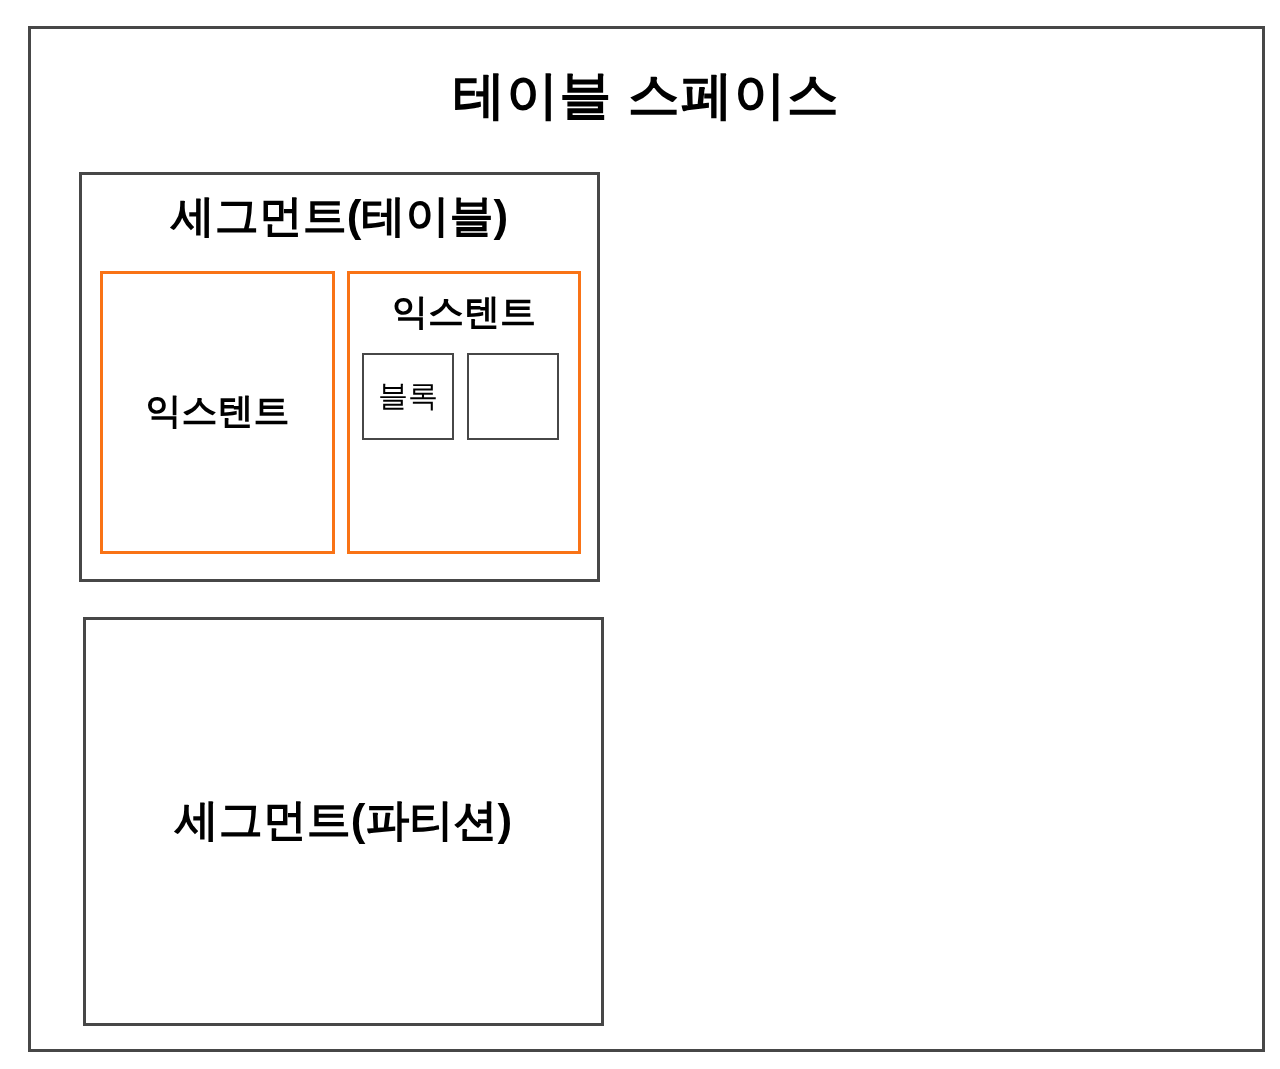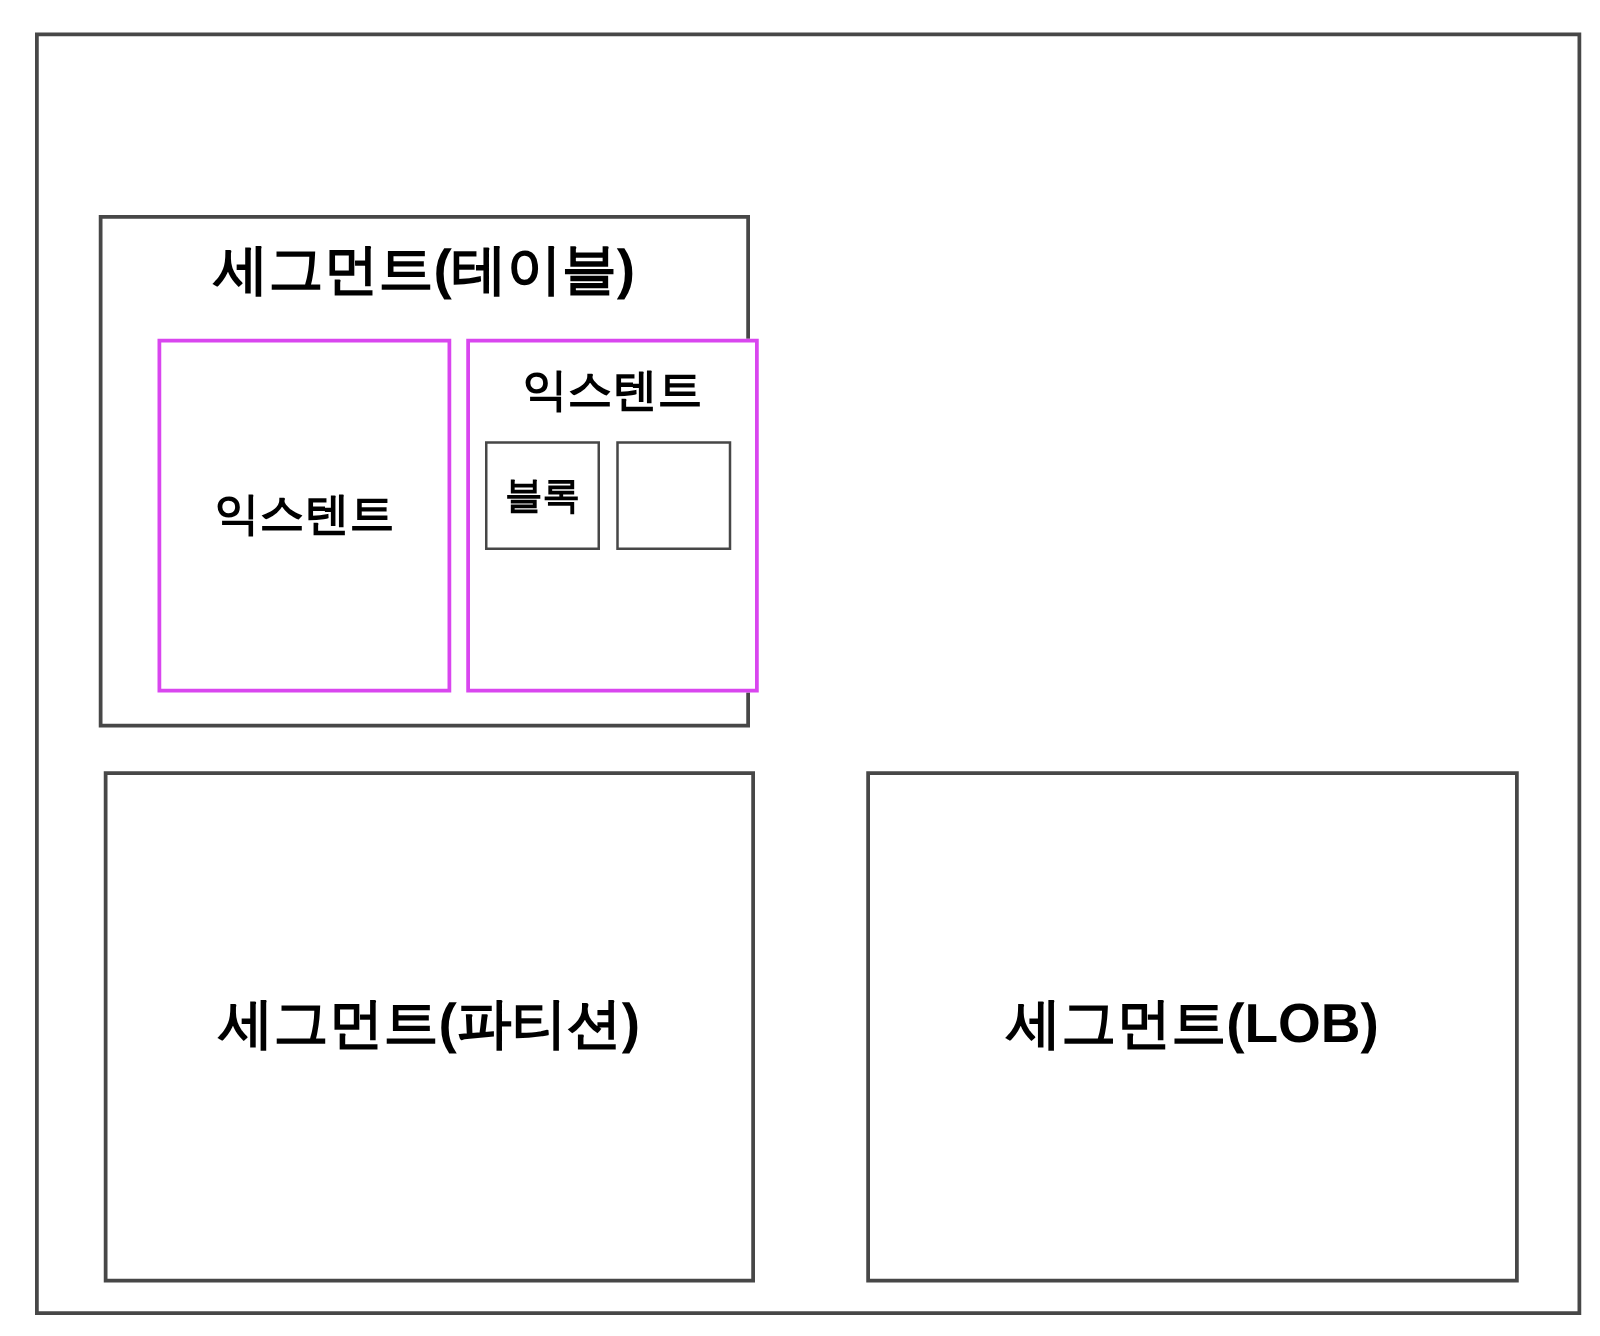--- a/index.html
+++ b/index.html
@@ -56,22 +56,21 @@
     font-weight: bold;
     line-height: 1.15;
   }
   .seg-label-top { top: 16px; }
   .seg-label-center {
     top: 50%;
     transform: translateY(-54%);
   }
   
   .extent {
-    border: 3px solid #d946ef;
-    margin-left: 26px;
+    border: 3px solid #f97316;
   }
   .extent-a { left: 18px;  top: 96px; width: 235px; height: 283px; }
   .extent-b { left: 265px; top: 96px; width: 234px; height: 283px; }
   .extent-label {
     position: absolute;
     left: 0;
     width: 100%;
     text-align: center;
     font-size: 36px;
     font-weight: bold;
@@ -79,32 +78,33 @@
   }
   .extent-label-center { top: 50%; transform: translateY(-55%); }
   .extent-label-top    { top: 18px; }
   
   .block {
     border: 2px solid #474747;
     display: flex;
     align-items: center;
     justify-content: center;
     font-size: 30px;
-    font-weight: bold;
+    font-weight: normal;
   }
   .block-a { left: 12px;  top: 79px; width: 92px; height: 87px; }
   .block-b { left: 117px; top: 79px; width: 92px; height: 87px; }
 </style>
 </head>
 <body>
 
 <div class="canvas">
 
   <div class="box frame">
 
+    <div class="diagram-title">테이블 스페이스</div>
 
     <div class="box segment seg-table">
       <div class="seg-label seg-label-top">세그먼트(테이블)</div>
 
       <div class="box extent extent-a">
         <div class="extent-label extent-label-center">익스텐트</div>
       </div>
 
       <div class="box extent extent-b">
         <div class="extent-label extent-label-top">익스텐트</div>
@@ -114,18 +114,15 @@
         </div>
         <div class="box block block-b"></div>
       </div>
     </div>
 
 
     <div class="box segment seg-partition">
       <div class="seg-label seg-label-center">세그먼트(파티션)</div>
     </div>
 
-    <div class="box segment seg-lob">
-      <div class="seg-label seg-label-center">세그먼트(LOB)</div>
-    </div>
 
   </div>
 </div>
 
 </body></html>

